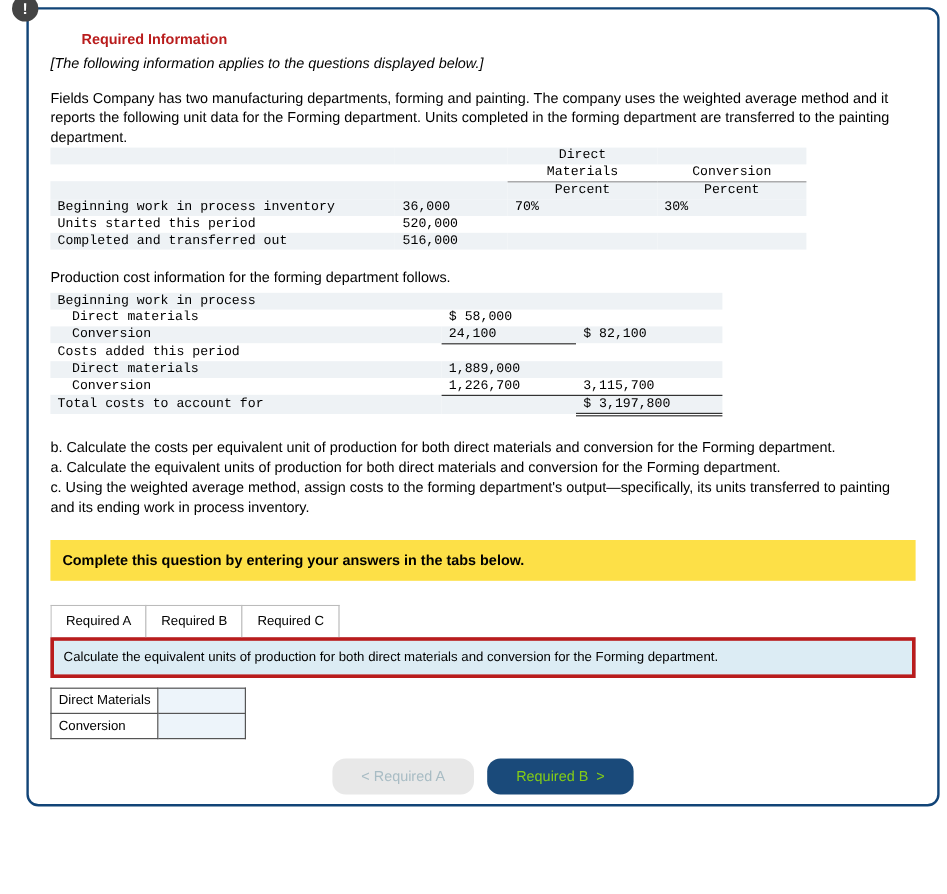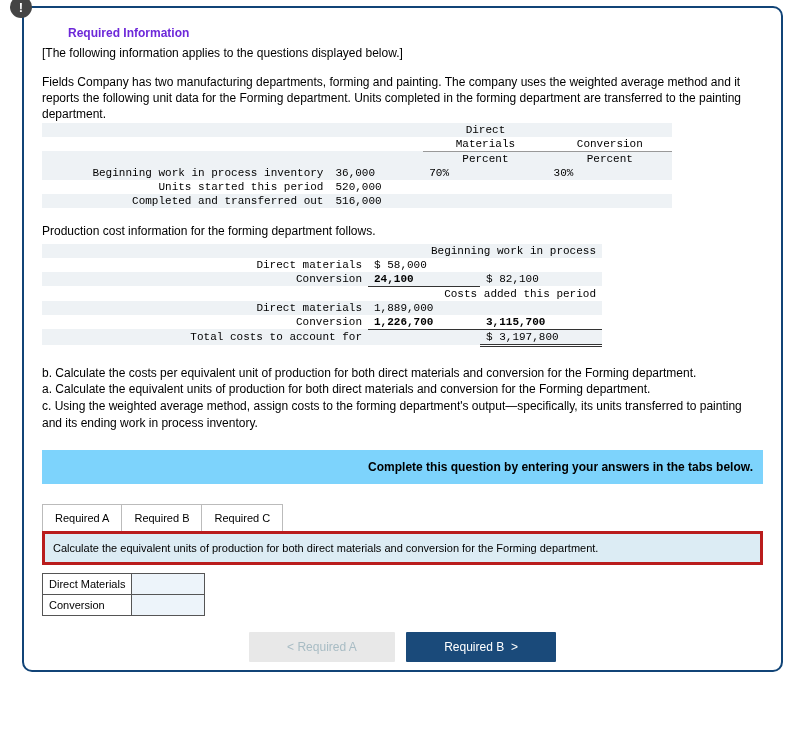--- a/index.html
+++ b/index.html
@@ -27,54 +27,54 @@
     border-radius: 50%;
     background: #444;
     color: #fff;
     display: flex;
     align-items: center;
     justify-content: center;
     font-weight: bold;
     font-size: 13px;
   }
   .req-info-title {
-    color: #6d28d9;
+    color: #b91c1c;
     font-weight: bold;
     margin-bottom: 6px;
     padding-left: 26px;
   }
   .italic-intro {
+    font-style: italic;
     margin-bottom: 14px;
   }
   .body-text {
     line-height: 1.35;
   }
   .mono-table {
     font-family: 'Courier New', monospace;
     font-size: 11px;
     border-collapse: collapse;
     margin-bottom: 6px;
   }
   .mono-table th, .mono-table td {
     padding: 1px 6px;
   }
-  .mono-table .label { text-align: right; }
+  .mono-table .label { text-align: left; }
   .mono-table thead th { font-weight: normal; text-align:center; }
   .th-top { border-bottom: 1px solid #999; }
-  .under-single { border-bottom: 1px solid #333; font-weight: bold; }
+  .under-single { border-bottom: 1px solid #333; }
   .under-double { border-bottom: 3px double #333; }
   .row-alt { background: #eef2f5; padding-left: 22px; }
   .section-caption { margin: 16px 0 6px 0; }
   .question-block { margin: 18px 0; line-height:1.4; }
   .answer-band {
-    background: #7dd3fc;
+    background: #fde047;
     padding: 10px;
     font-weight: bold;
     margin-bottom: 20px;
-    text-align: right;
   }
   .tabbar {
     margin-top: 2px;
     margin-bottom: 0;
     overflow: hidden;
   }
   .tab {
     float: left;
     border: 1px solid #bbb;
     border-bottom: none;
@@ -105,33 +105,33 @@
   .input-grid td.inputcell {
     background: #edf4fa;
     min-width: 60px;
   }
   .navbtns {
     text-align: center;
     margin: 16px 0 4px 0;
   }
   .navbtn {
     display: inline-block;
-    padding: 8px 38px;
+    padding: 8px 24px;
     font-size: 12px;
     margin: 0 4px;
-    border-radius: 1px;
+    border-radius: 11px;
     cursor: pointer;
   }
   .navbtn.disabled {
     background: #e8e8e8;
     color: #a8bcc4;
   }
   .navbtn.primary {
     background: #1a4a7a;
-    color: #ffffff;
+    color: #84cc16;
   }
 </style>
 </head>
 <body>
 
 <div class="outer">
   <div class="badge">!</div>
 
   <div class="req-info-title">Required Information</div>
   <div class="italic-intro">[The following information applies to the questions displayed below.]</div>

